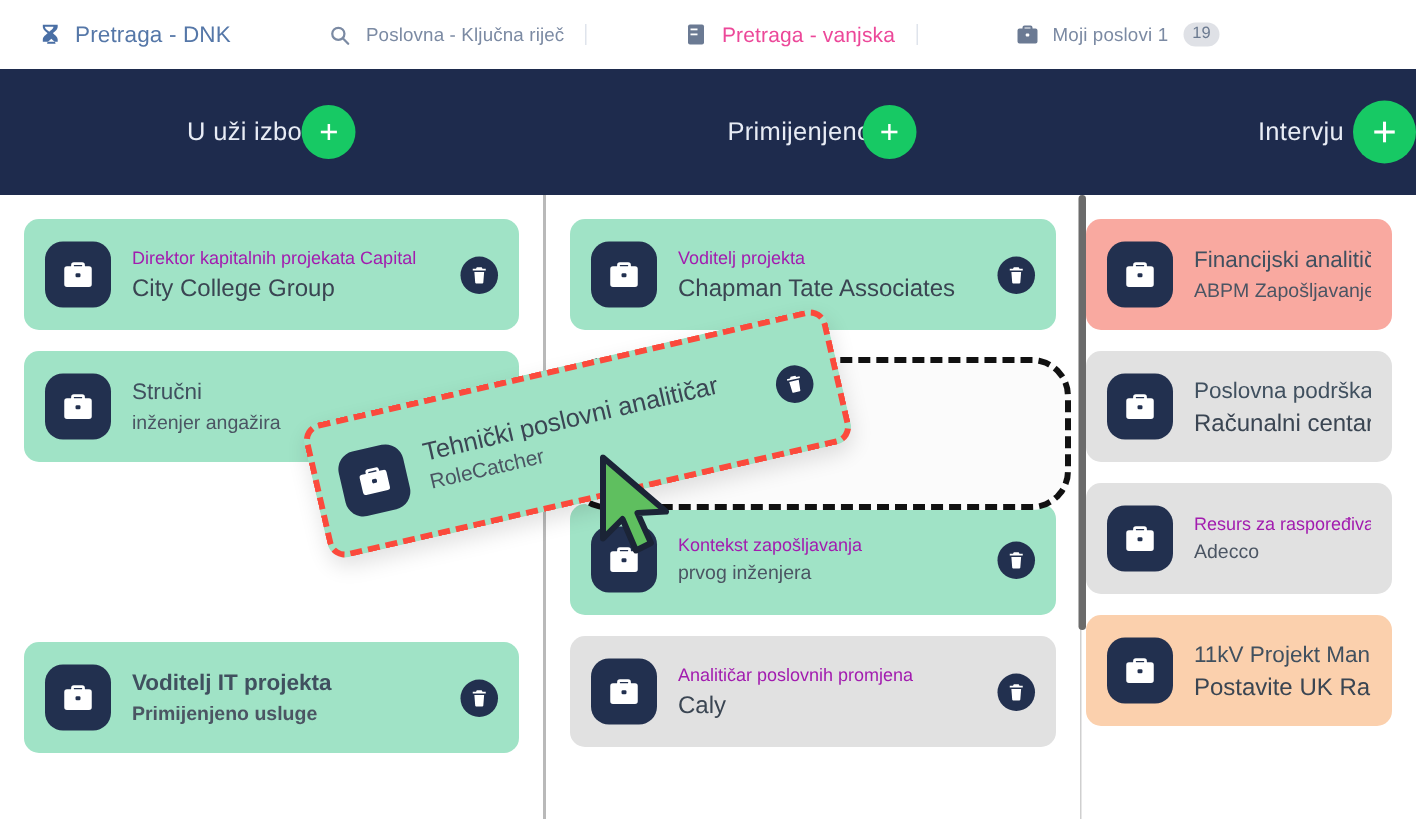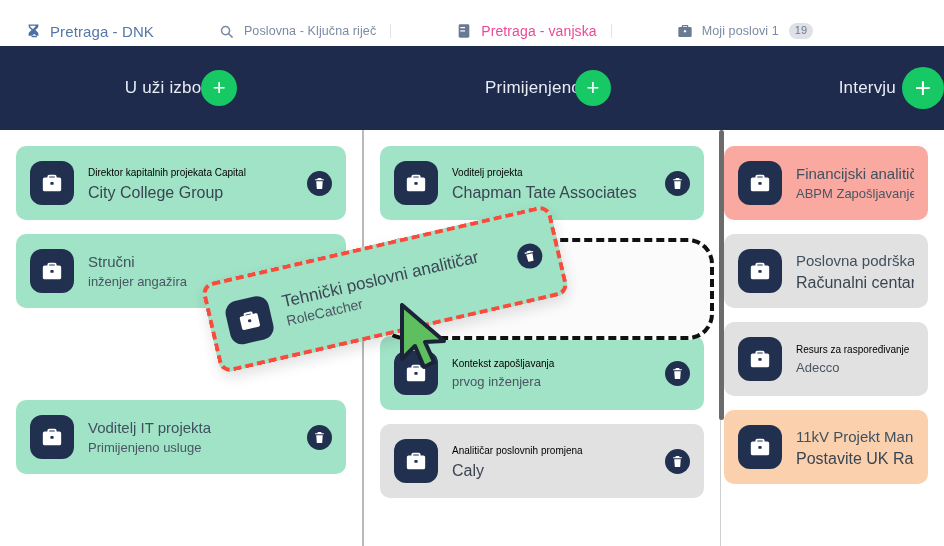--- a/index.html
+++ b/index.html
@@ -11,21 +11,21 @@
     height: 546px;
     overflow: hidden;
     background: #ffffff;
     font-family: "Liberation Sans", sans-serif;
     position: relative;
   }
 
   
   .tabbar {
     position: absolute;
-    left: 0; top: 8px;
+    left: 0; top: 0;
     width: 944px;
     height: 46px;
     background: #ffffff;
     display: flex;
     align-items: center;
     gap: 0px;
     padding-left: 14px;
     box-sizing: border-box;
   }
   .tab {
@@ -164,22 +164,22 @@
   }
   .job-icon svg { display: block; }
   .card-text {
     display: flex;
     flex-direction: column;
     gap: 3px;
     min-width: 0;
     flex: 1 1 auto;
   }
   .card-title {
-    font-size: 10px;
-    color: #000000;
+    font-size: 12px;
+    color: #a21caf;
     line-height: 15px;
     white-space: nowrap;
     overflow: hidden;
   }
   .card-sub {
     font-size: 16px;
     color: #3a4552;
     line-height: 19px;
     white-space: nowrap;
     overflow: hidden;
@@ -357,21 +357,21 @@
           <path d="M9 3h6a2 2 0 0 1 2 2v1h3a2 2 0 0 1 2 2v11a2 2 0 0 1-2 2H4a2 2 0 0 1-2-2V8a2 2 0 0 1 2-2h3V5a2 2 0 0 1 2-2zm0 3h6V5H9v1z"></path>
           <rect x="10.2" y="11" width="3.6" height="3" rx="1" fill="#22304f"></rect>
         </svg>
       </span>
       <span class="card-text">
         <span class="card-title big">Stručni</span>
         <span class="card-sub small">inženjer angažira</span>
       </span>
     </div>
 
-    <div class="card green" style="margin-top:92px;">
+    <div class="card green" style="margin-top:120px;font-weight:bold;">
       <span class="job-icon">
         <svg width="22" height="22" viewBox="0 0 24 24" fill="#ffffff">
           <path d="M9 3h6a2 2 0 0 1 2 2v1h3a2 2 0 0 1 2 2v11a2 2 0 0 1-2 2H4a2 2 0 0 1-2-2V8a2 2 0 0 1 2-2h3V5a2 2 0 0 1 2-2zm0 3h6V5H9v1z"></path>
           <rect x="10.2" y="11" width="3.6" height="3" rx="1" fill="#22304f"></rect>
         </svg>
       </span>
       <span class="card-text">
         <span class="card-title big">Voditelj IT projekta</span>
         <span class="card-sub small">Primijenjeno usluge</span>
       </span>

